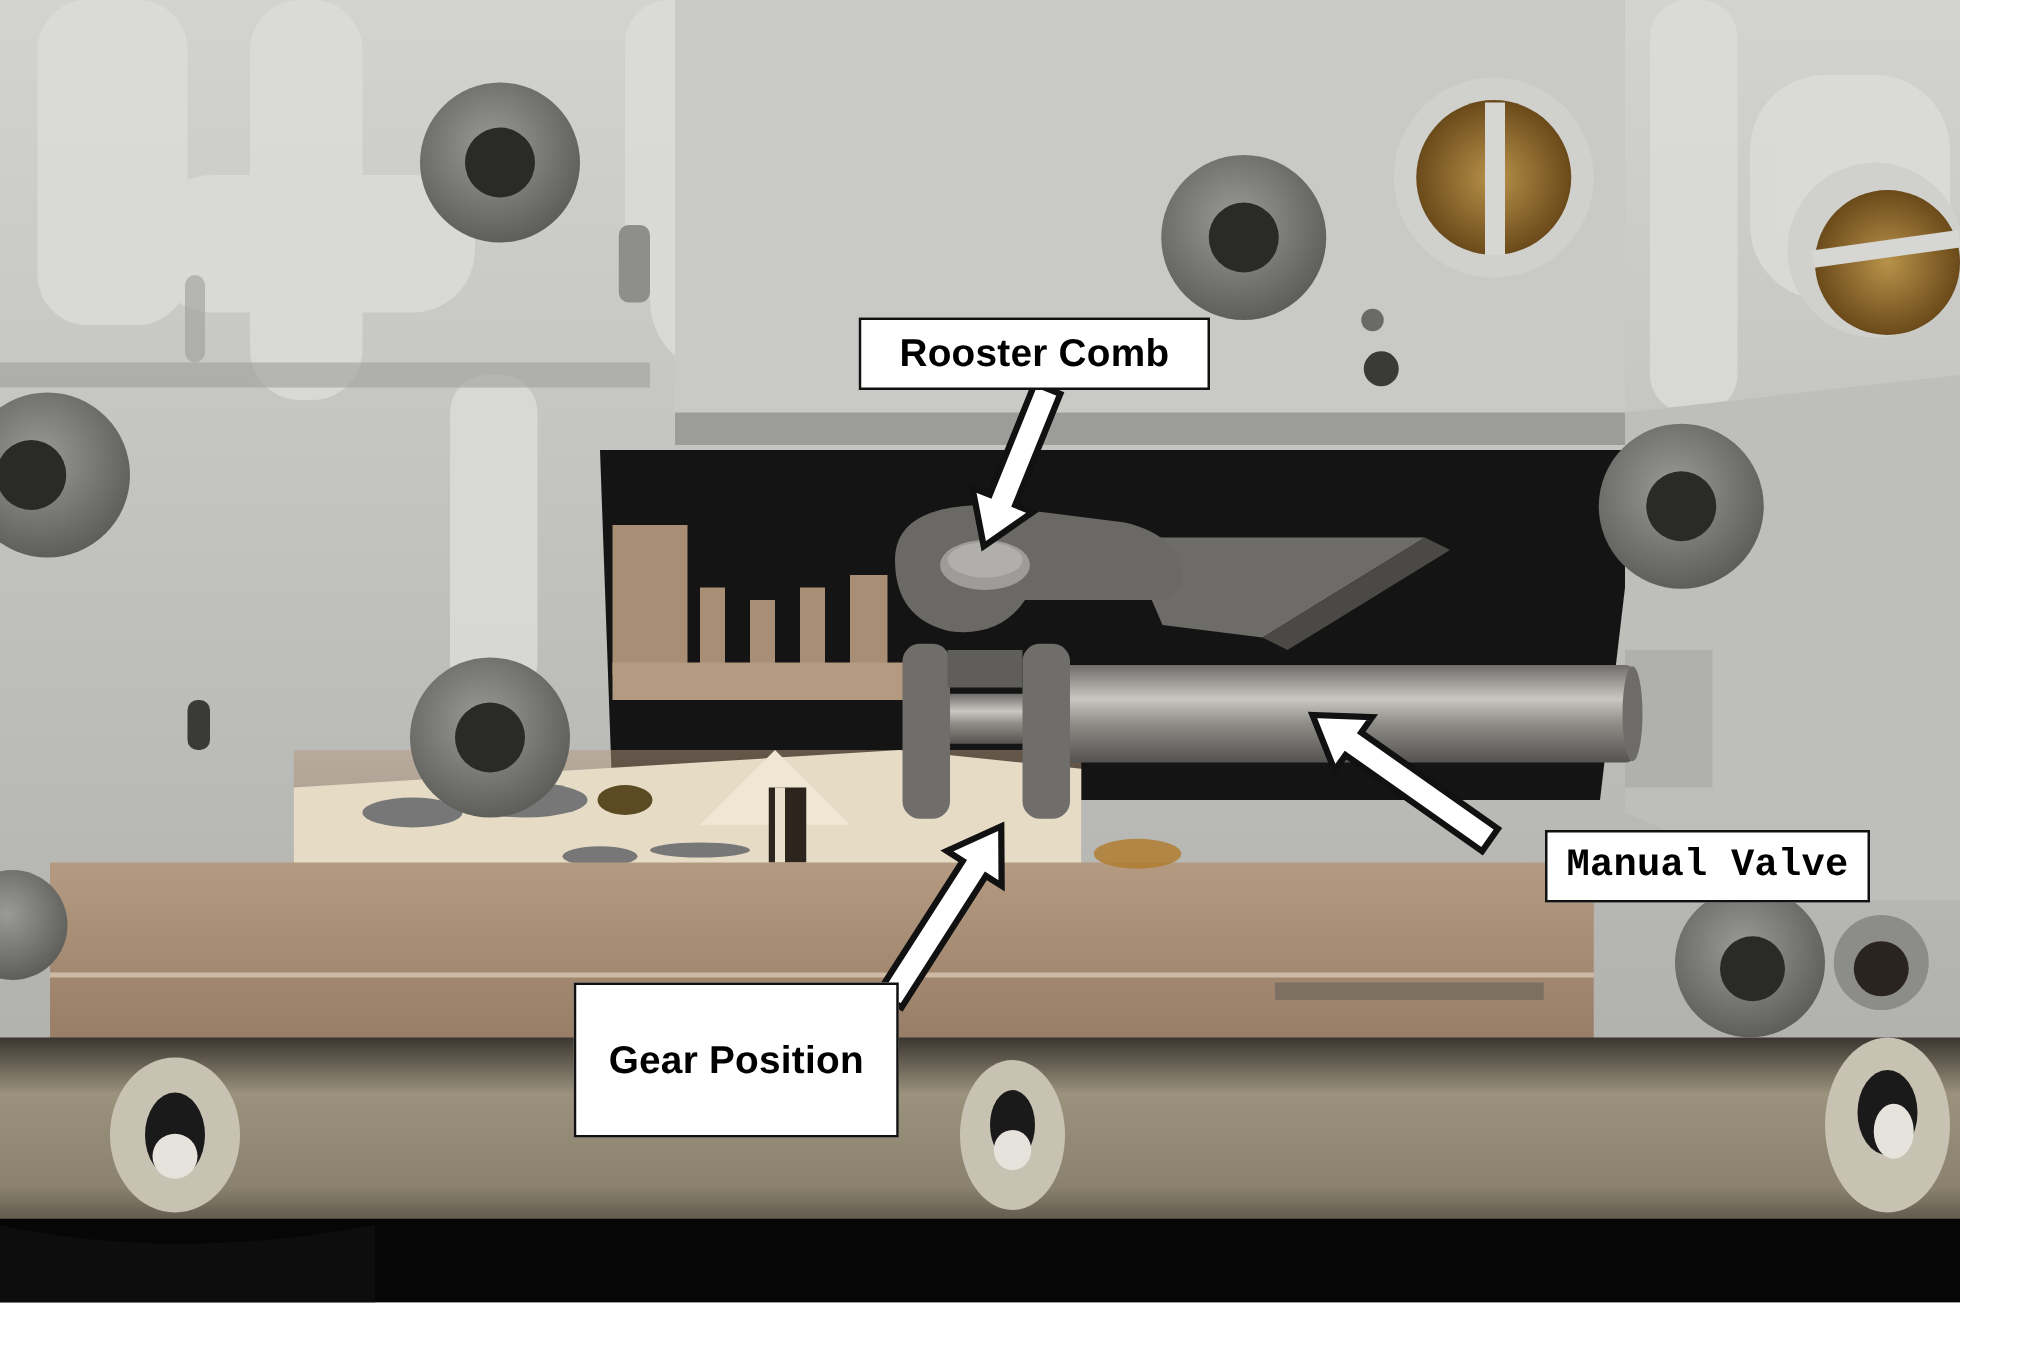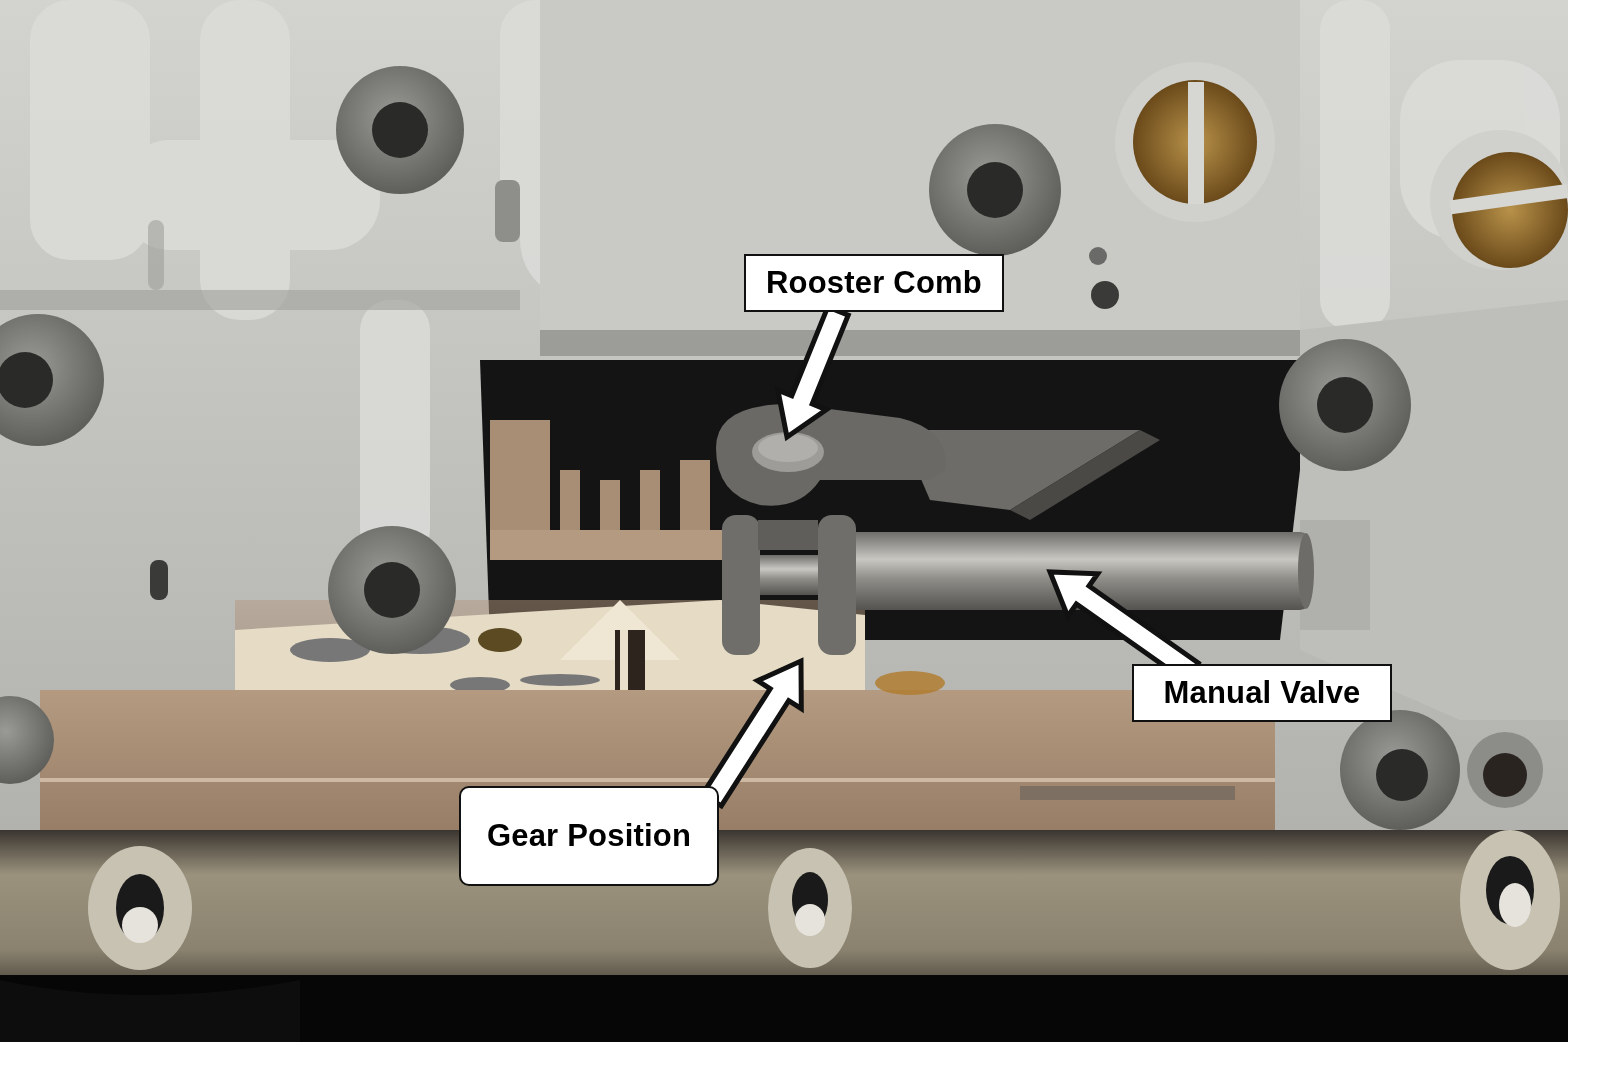--- a/index.html
+++ b/index.html
@@ -167,21 +167,21 @@
 </div>
 
 <svg class="arrows" width="1568" height="1042" viewBox="0 0 1568 1042">
   <g id="arrow-layer">
       <polygon points="827.8,306.9 791.8,395.8 777.9,390.2 787.0,437.0 826.1,409.7 812.2,404.0 848.2,315.1" fill="#ffffff" stroke="#111111" stroke-width="5" stroke-linejoin="miter"></polygon>
       <polygon points="1198.3,663.0 1089.0,586.0 1097.7,573.8 1050.0,572.0 1067.7,616.3 1076.4,604.0 1185.7,681.0" fill="#ffffff" stroke="#111111" stroke-width="5" stroke-linejoin="miter"></polygon>
       <polygon points="721.3,805.9 788.7,700.6 801.3,708.7 801.0,661.0 757.5,680.7 770.2,688.8 702.7,794.1" fill="#ffffff" stroke="#111111" stroke-width="5" stroke-linejoin="miter"></polygon>
     </g>
 </svg>
 
-<div class="callout" style="left: 744px; top: 254px; width: 260px; height: 58px;">
+<div class="callout" style="left: 687px; top: 254px; width: 281px; height: 58px;">
   <span>Rooster Comb</span>
 </div>
-<div class="callout" style="left: 1132px; top: 664px; width: 260px; height: 58px;">
+<div class="callout" style="left: 1236px; top: 664px; width: 260px; height: 58px; font-family: Liberation Mono, monospace;">
   <span>Manual Valve</span>
 </div>
-<div class="callout" style="left: 459px; top: 786px; width: 260px; height: 100px; border-radius: 10px;">
+<div class="callout" style="left: 459px; top: 786px; width: 260px; height: 124px;">
   <span>Gear Position</span>
 </div>
 
 </body></html>

